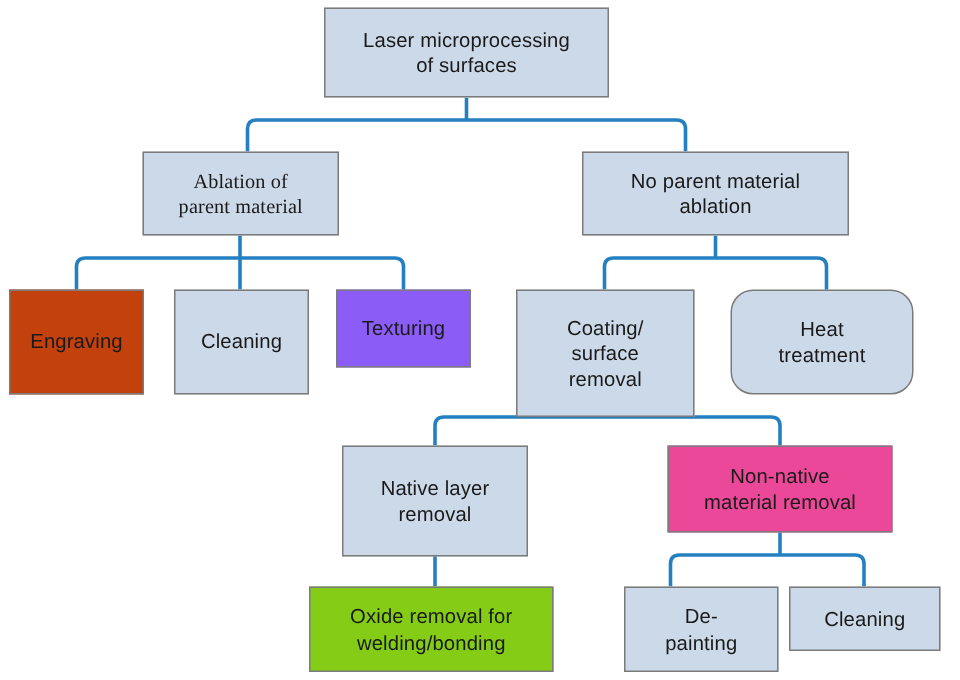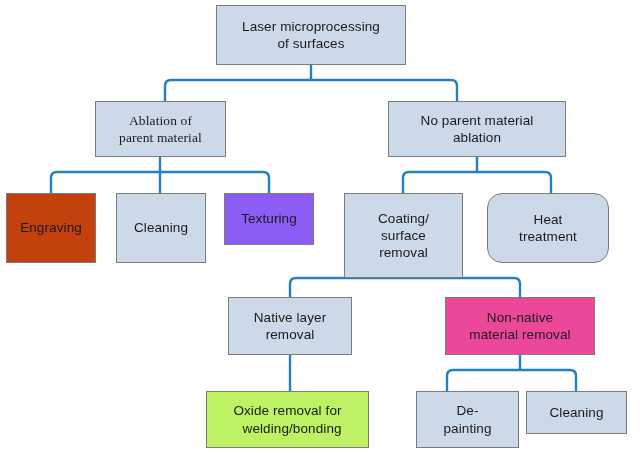--- a/index.html
+++ b/index.html
@@ -88,29 +88,29 @@
       </div>
       <div class="node-box" style="left: 344px; top: 193px; width: 119px; height: 85px; background: rgb(204, 217, 232); border-color: rgb(123, 123, 123); color: rgb(26, 26, 26);">
         <span class="node-label">Coating/
 surface
 removal</span>
       </div>
       <div class="node-box" style="left: 487px; top: 193px; width: 122px; height: 70px; background: rgb(204, 217, 232); border-color: rgb(123, 123, 123); color: rgb(26, 26, 26); border-radius: 15px;">
         <span class="node-label">Heat
 treatment</span>
       </div>
-      <div class="node-box" style="left: 228px; top: 297px; width: 124px; height: 58px; background: rgb(204, 217, 232); border-color: rgb(123, 123, 123); color: rgb(26, 26, 26);">
+      <div class="node-box" style="left: 228px; top: 297px; width: 124px; height: 74px; background: rgb(204, 217, 232); border-color: rgb(123, 123, 123); color: rgb(26, 26, 26);">
         <span class="node-label">Native layer
 removal</span>
       </div>
       <div class="node-box" style="left: 445px; top: 297px; width: 150px; height: 58px; background: #ec4899; border-color: rgb(123, 123, 123); color: rgb(26, 26, 26);">
         <span class="node-label">Non-native
 material removal</span>
       </div>
-      <div class="node-box" style="left: 206px; top: 391px; width: 163px; height: 57px; background: #bef264; border-color: rgb(123, 123, 123); color: rgb(26, 26, 26); text-align: right;">
+      <div class="node-box" style="left: 206px; top: 391px; width: 163px; height: 57px; background: #84cc16; border-color: rgb(123, 123, 123); color: rgb(26, 26, 26);">
         <span class="node-label">Oxide removal for
 welding/bonding</span>
       </div>
       <div class="node-box" style="left: 416px; top: 391px; width: 103px; height: 57px; background: rgb(204, 217, 232); border-color: rgb(123, 123, 123); color: rgb(26, 26, 26);">
         <span class="node-label">De-painting</span>
       </div>
       <div class="node-box" style="left: 526px; top: 391px; width: 101px; height: 43px; background: rgb(204, 217, 232); border-color: rgb(123, 123, 123); color: rgb(26, 26, 26);">
         <span class="node-label">Cleaning</span>
       </div>
     </div>

